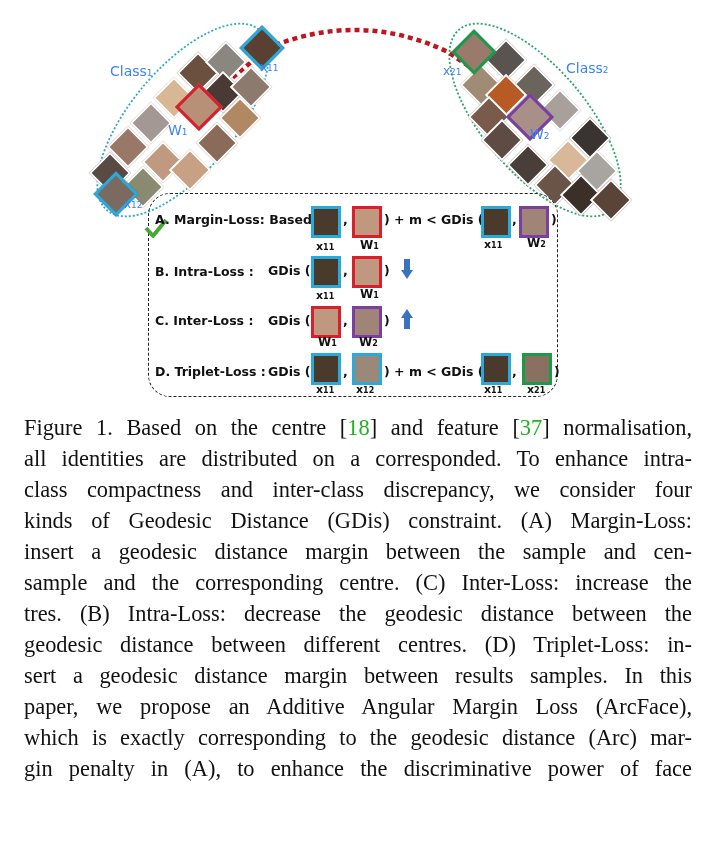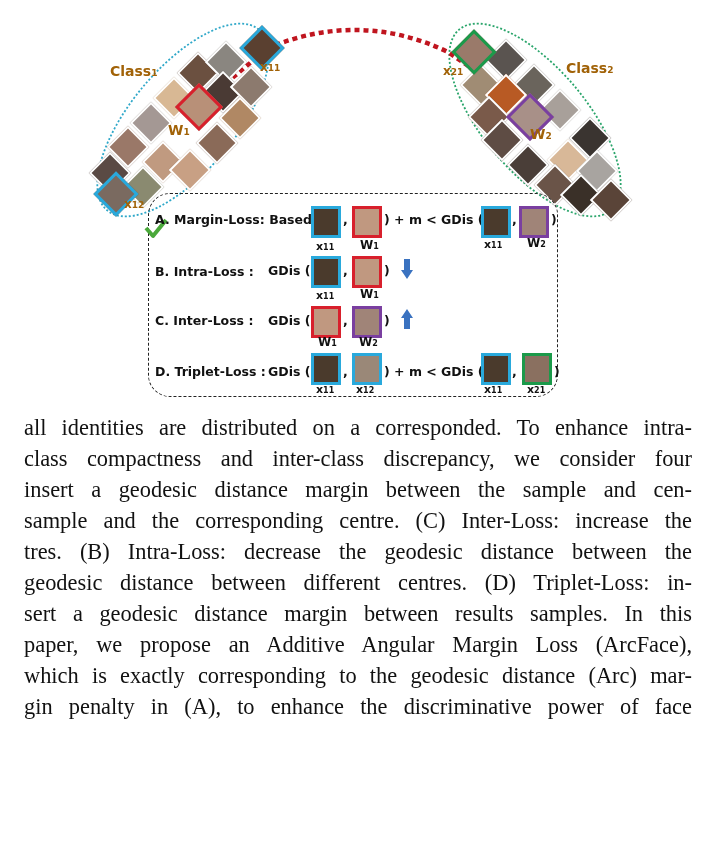--- a/index.html
+++ b/index.html
@@ -1,19 +1,19 @@
 <!DOCTYPE html>
 <html><head>
 <meta charset="utf-8">
 <style>
   html, body { margin:0; padding:0; background:#ffffff; }
   body { width:707px; height:847px; position:relative; overflow:hidden; font-family:"Liberation Sans", sans-serif; }
   #figure { position:absolute; left:0; top:0; width:707px; height:405px; }
   .abs { position:absolute; }
-  .lbl { position:absolute; font-family:"DejaVu Sans", sans-serif; font-weight:bold; color:#a16207; white-space:nowrap; }
+  .lbl { position:absolute; font-family:"DejaVu Sans", sans-serif; font-weight:normal; color:#3b82f6; white-space:nowrap; }
   .class-lbl { font-size:14px; }
   .sub { font-size:9px; }
   .tile { position:absolute; width:26px; height:26px; transform:rotate(45deg); border:2px solid #fff; box-shadow:0 0 1px rgba(0,0,0,0.2); }
   
   #eqbox { position:absolute; left:148px; top:193px; width:410px; height:204px; border:1.5px dashed #222; border-radius:22px; box-sizing:border-box; }
   .row-lbl { position:absolute; font-family:"DejaVu Sans", sans-serif; font-weight:bold; font-size:12.5px; color:#111; white-space:nowrap; }
   .face { position:absolute; width:24px; height:26px; border:3px solid; box-sizing:content-box; }
   .f-blue { border-color:#29a9dc; }
   .f-red { border-color:#d8202c; }
   .f-purple { border-color:#7a3fa0; }
@@ -140,22 +140,24 @@
   <div class="row-lbl" style="left:512px;top:364px">,</div>
   <div class="face f-green" style="left:522px;top:353px;background:#8a7060"></div>
   <div class="row-lbl" style="left:554px;top:364px">)</div>
   <div class="tag" style="left:316px;top:383px"><span>x</span><small>11</small></div>
   <div class="tag" style="left:356px;top:383px"><span>x</span><small>12</small></div>
   <div class="tag" style="left:484px;top:383px"><span>x</span><small>11</small></div>
   <div class="tag" style="left:527px;top:383px"><span>x</span><small>21</small></div>
 </div>
 
 <div id="caption">
+  <span class="line"><span>Figure 1. Based on the centre [</span><span class="cite">18</span><span>] and feature [</span><span class="cite">37</span><span>] normalisation,</span></span>
   <span class="line">all identities are distributed on a corresponded.  To enhance intra-</span>
   <span class="line">class compactness and inter-class discrepancy, we consider four</span>
+  <span class="line">kinds of Geodesic Distance (GDis) constraint.  (A) Margin-Loss:</span>
   <span class="line">insert a geodesic distance margin between the sample and cen-</span>
   <span class="line">sample and the corresponding centre. (C) Inter-Loss: increase the</span>
   <span class="line">tres.  (B) Intra-Loss: decrease the geodesic distance between the</span>
   <span class="line">geodesic distance between different centres. (D) Triplet-Loss: in-</span>
   <span class="line">sert a geodesic distance margin between results samples.  In this</span>
   <span class="line">paper, we propose an Additive Angular Margin Loss (ArcFace),</span>
   <span class="line">which is exactly corresponding to the geodesic distance (Arc) mar-</span>
   <span class="line">gin penalty in (A), to enhance the discriminative power of face</span>
 </div>
 

